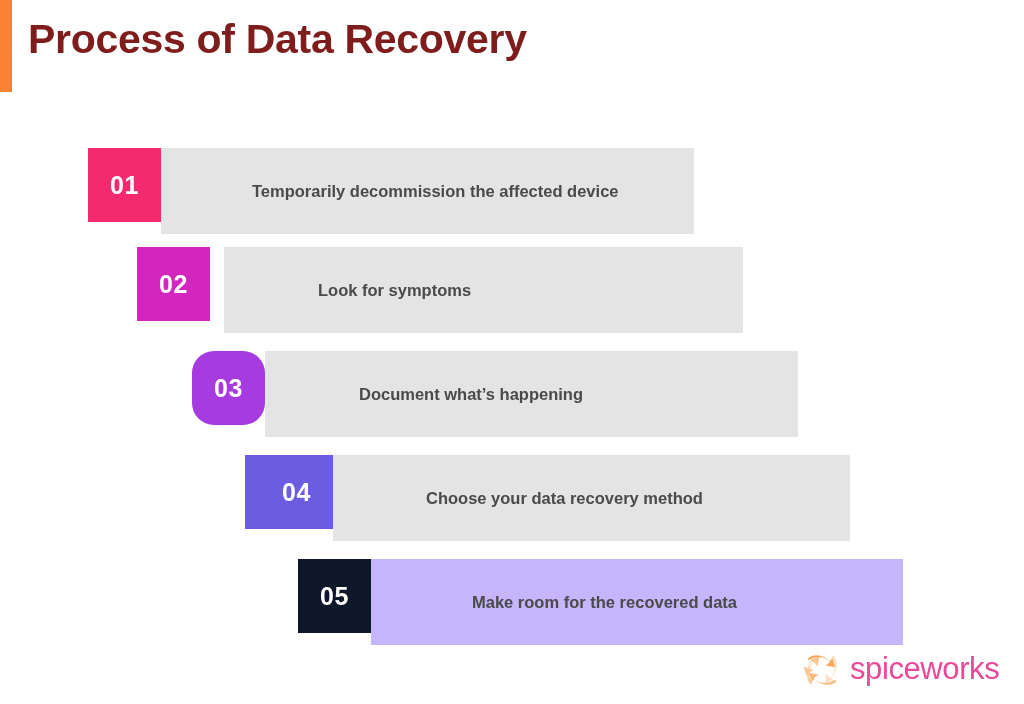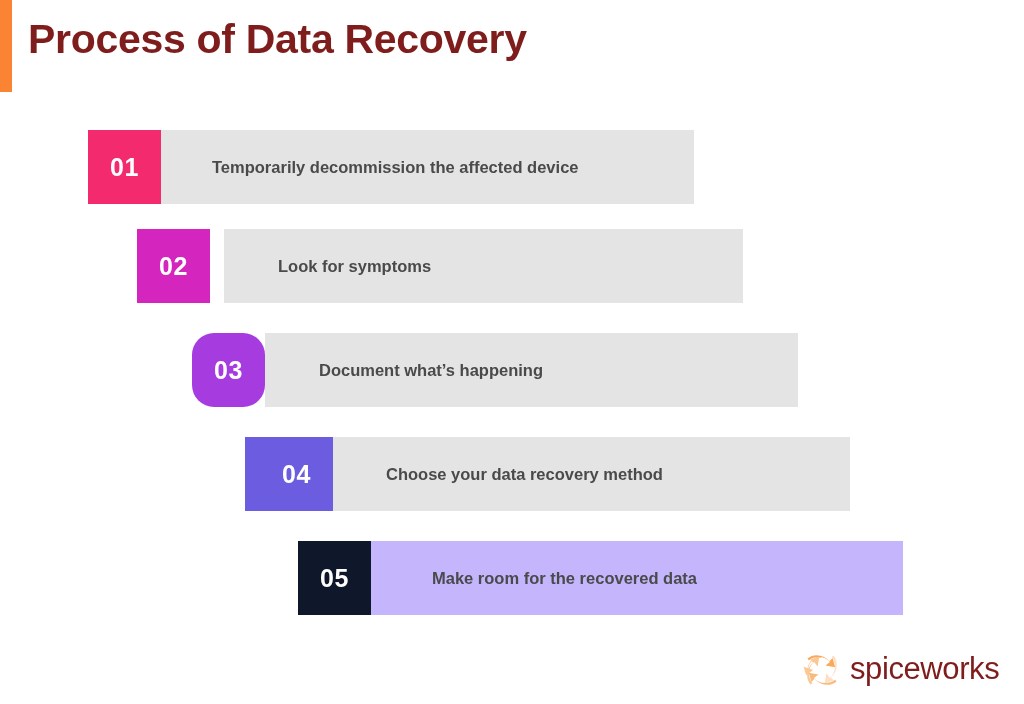--- a/index.html
+++ b/index.html
@@ -40,39 +40,41 @@
     position: absolute;
     left: 0;
     top: 130px;
     width: 1024px;
   }
   .step-row {
     position: absolute;
     height: 74px;
     display: flex;
     align-items: stretch;
+    margin-top: 18px;
   }
   .step-num {
     width: 73px;
     min-width: 73px;
     height: 74px;
     display: flex;
     align-items: center;
     justify-content: center;
     color: #ffffff;
     font-size: 25px;
     font-weight: bold;
     letter-spacing: 0.5px;
   }
   .step-bar {
     flex: 1 1 auto;
-    height: 74px;
+    height: 86px;
     background: #e4e4e4;
     display: flex;
     align-items: center;
+    padding-left: 40px;
   }
   .step-label {
     color: #4a4a4a;
     font-size: 16.5px;
     font-weight: bold;
     white-space: nowrap;
   }
 
   
   #logo {
@@ -152,14 +154,14 @@
         </g>
         <g transform="rotate(180)">
           <path d="M-30 -22 C-14 -34 8 -31 18 -18 L8 -10 L30 -6 L24 -27 L17 -20 C4 -36 -20 -38 -33 -26 Z" fill="#f7bb7f"></path>
         </g>
         <g transform="rotate(270)">
           <path d="M-30 -22 C-14 -34 8 -31 18 -18 L8 -10 L30 -6 L24 -27 L17 -20 C4 -36 -20 -38 -33 -26 Z" fill="#fbc893"></path>
         </g>
       </g>
     </g>
   </svg>
-  <span id="logo-text" style="color: #7f1d1d;">spiceworks</span>
+  <span id="logo-text" style="color: #ec4899;">spiceworks</span>
 </div>
 
 </body></html>

